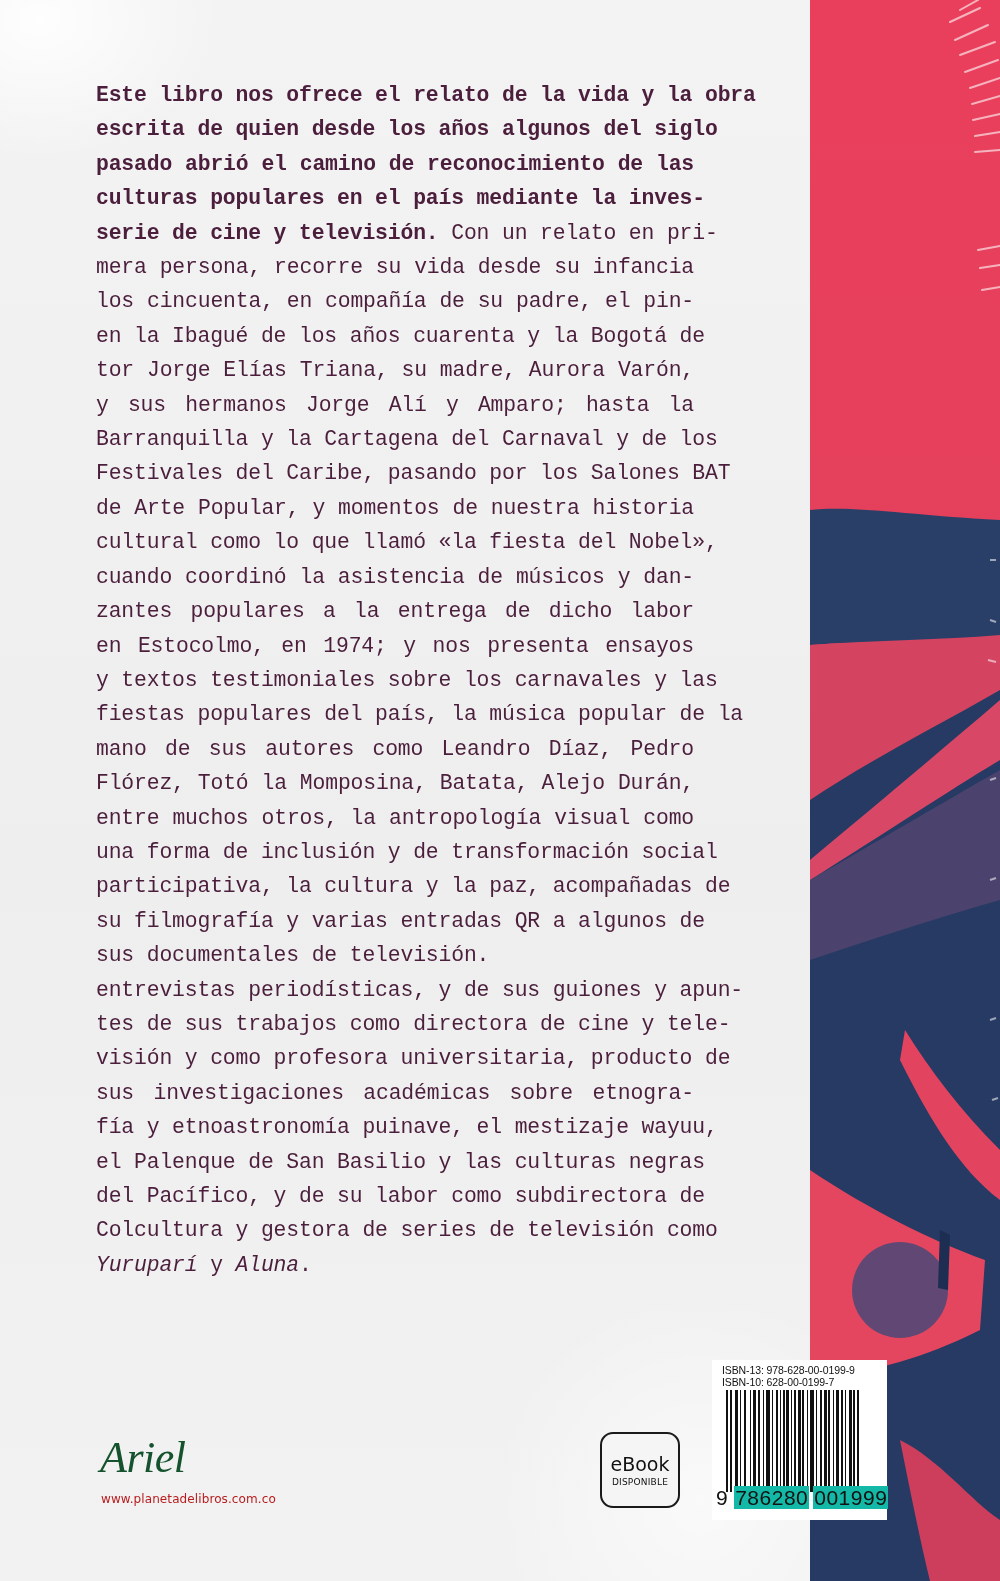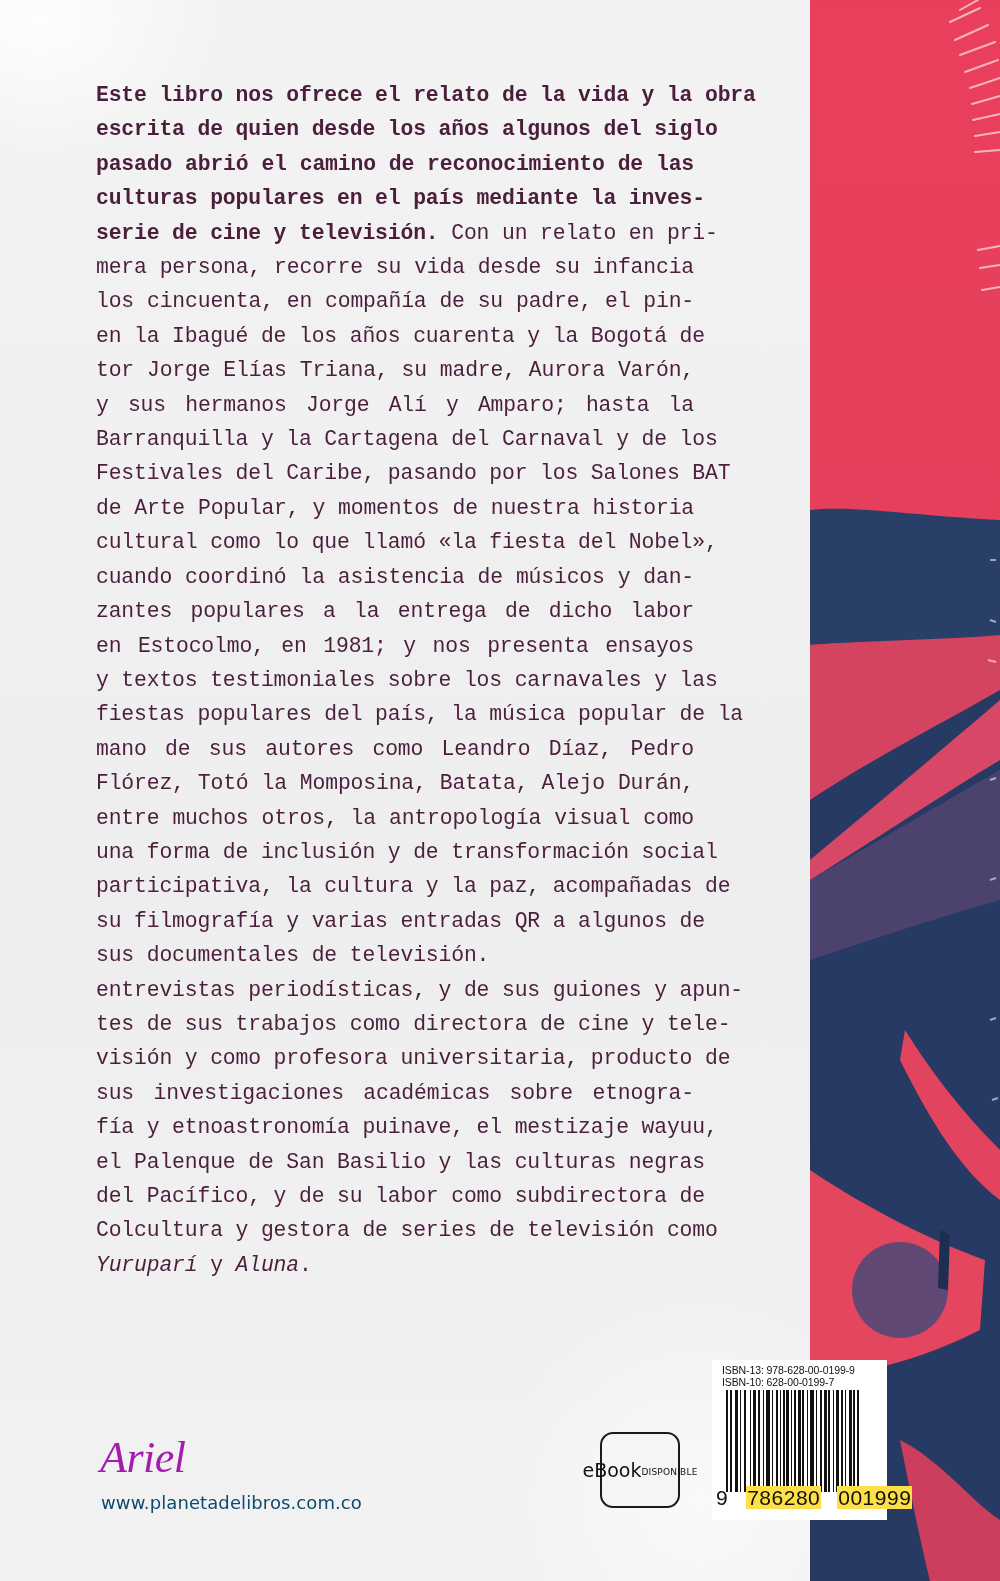--- a/index.html
+++ b/index.html
@@ -27,32 +27,32 @@
   }
   .body-text .lead { font-weight: bold; }
   .body-text p { margin: 0; }
   .body-text .tl { display: block; text-align: justify; text-align-last: justify; white-space: nowrap; }
   .body-text .tl.last { text-align-last: left; }
   .body-text em { font-style: italic; }
 
   .publisher-logo {
     position: absolute; left: 100px; top: 1432px;
     font-family: "Liberation Serif", "DejaVu Serif", serif;
-    font-style: italic; font-size: 44px; color: #a21caf;
+    font-style: italic; font-size: 44px; color: #14532d;
     letter-spacing: -0.5px;
   }
   .publisher-url {
     position: absolute; left: 101px; top: 1492px;
-    font-size: 18px; color: #0c4a6e; letter-spacing: 0.1px;
+    font-size: 12px; color: #b91c1c; letter-spacing: 0.1px;
   }
 
   .ebook-badge {
     position: absolute; left: 600px; top: 1432px; width: 80px; height: 76px;
     border: 2.5px solid #1a1a1a; border-radius: 13px;
-    display: flex; flex-direction: row; align-items: center; justify-content: center;
+    display: flex; flex-direction: column; align-items: center; justify-content: center;
     background: #f6f5f6;
   }
   .ebook-badge .t1 { font-size: 19px; color: #111; line-height: 20px; }
   .ebook-badge .t2 { font-size: 9px; color: #111; letter-spacing: 0.2px; margin-top: 3px; }
 
   .cover-art {
     position: absolute; left: 810px; top: 0; width: 190px; height: 1581px;
     overflow: hidden;
     background: #e8435e;
   }
@@ -72,21 +72,21 @@
     display: flex; align-items: stretch;
   }
   .barcode-box .bars span { display: block; height: 100%; background: #111; }
   .barcode-box .digits {
     position: absolute; left: 4px; top: 126px; width: 168px;
     font-family: "Liberation Sans", sans-serif;
     font-size: 21px; color: #111; white-space: nowrap; letter-spacing: 0.5px;
     background: transparent;
   }
   .barcode-box .digits .first { margin-right: 6px; }
-  .barcode-box .digits .grp { background: #fde047; padding: 0 1px; margin-left: 12px; }
+  .barcode-box .digits .grp { background: #14b8a6; padding: 0 1px; }
 </style>
 </head>
 <body>
 
 <div class="page-bg"></div>
 
 <div class="body-text">
   <p>
     <span class="tl lead">Este libro nos ofrece el relato de la vida y la obra</span>
     <span class="tl lead">escrita de quien desde los años algunos del siglo</span>
@@ -97,21 +97,21 @@
     <span class="tl">los cincuenta, en compañía de su padre, el pin-</span>
     <span class="tl">en la Ibagué de los años cuarenta y la Bogotá de</span>
     <span class="tl">tor Jorge Elías Triana, su madre, Aurora Varón,</span>
     <span class="tl">y sus hermanos Jorge Alí y Amparo; hasta la</span>
     <span class="tl">Barranquilla y la Cartagena del Carnaval y de los</span>
     <span class="tl">Festivales del Caribe, pasando por los Salones BAT</span>
     <span class="tl">de Arte Popular, y momentos de nuestra historia</span>
     <span class="tl">cultural como lo que llamó «la fiesta del Nobel»,</span>
     <span class="tl">cuando coordinó la asistencia de músicos y dan-</span>
     <span class="tl">zantes populares a la entrega de dicho labor</span>
-    <span class="tl">en Estocolmo, en 1981; y nos presenta ensayos</span>
+    <span class="tl">en Estocolmo, en 1974; y nos presenta ensayos</span>
     <span class="tl">y textos testimoniales sobre los carnavales y las</span>
     <span class="tl">fiestas populares del país, la música popular de la</span>
     <span class="tl">mano de sus autores como Leandro Díaz, Pedro</span>
     <span class="tl">Flórez, Totó la Momposina, Batata, Alejo Durán,</span>
     <span class="tl">entre muchos otros, la antropología visual como</span>
     <span class="tl">una forma de inclusión y de transformación social</span>
     <span class="tl">participativa, la cultura y la paz, acompañadas de</span>
     <span class="tl">su filmografía y varias entradas QR a algunos de</span>
     <span class="tl last">sus documentales de televisión.</span>
   </p>

